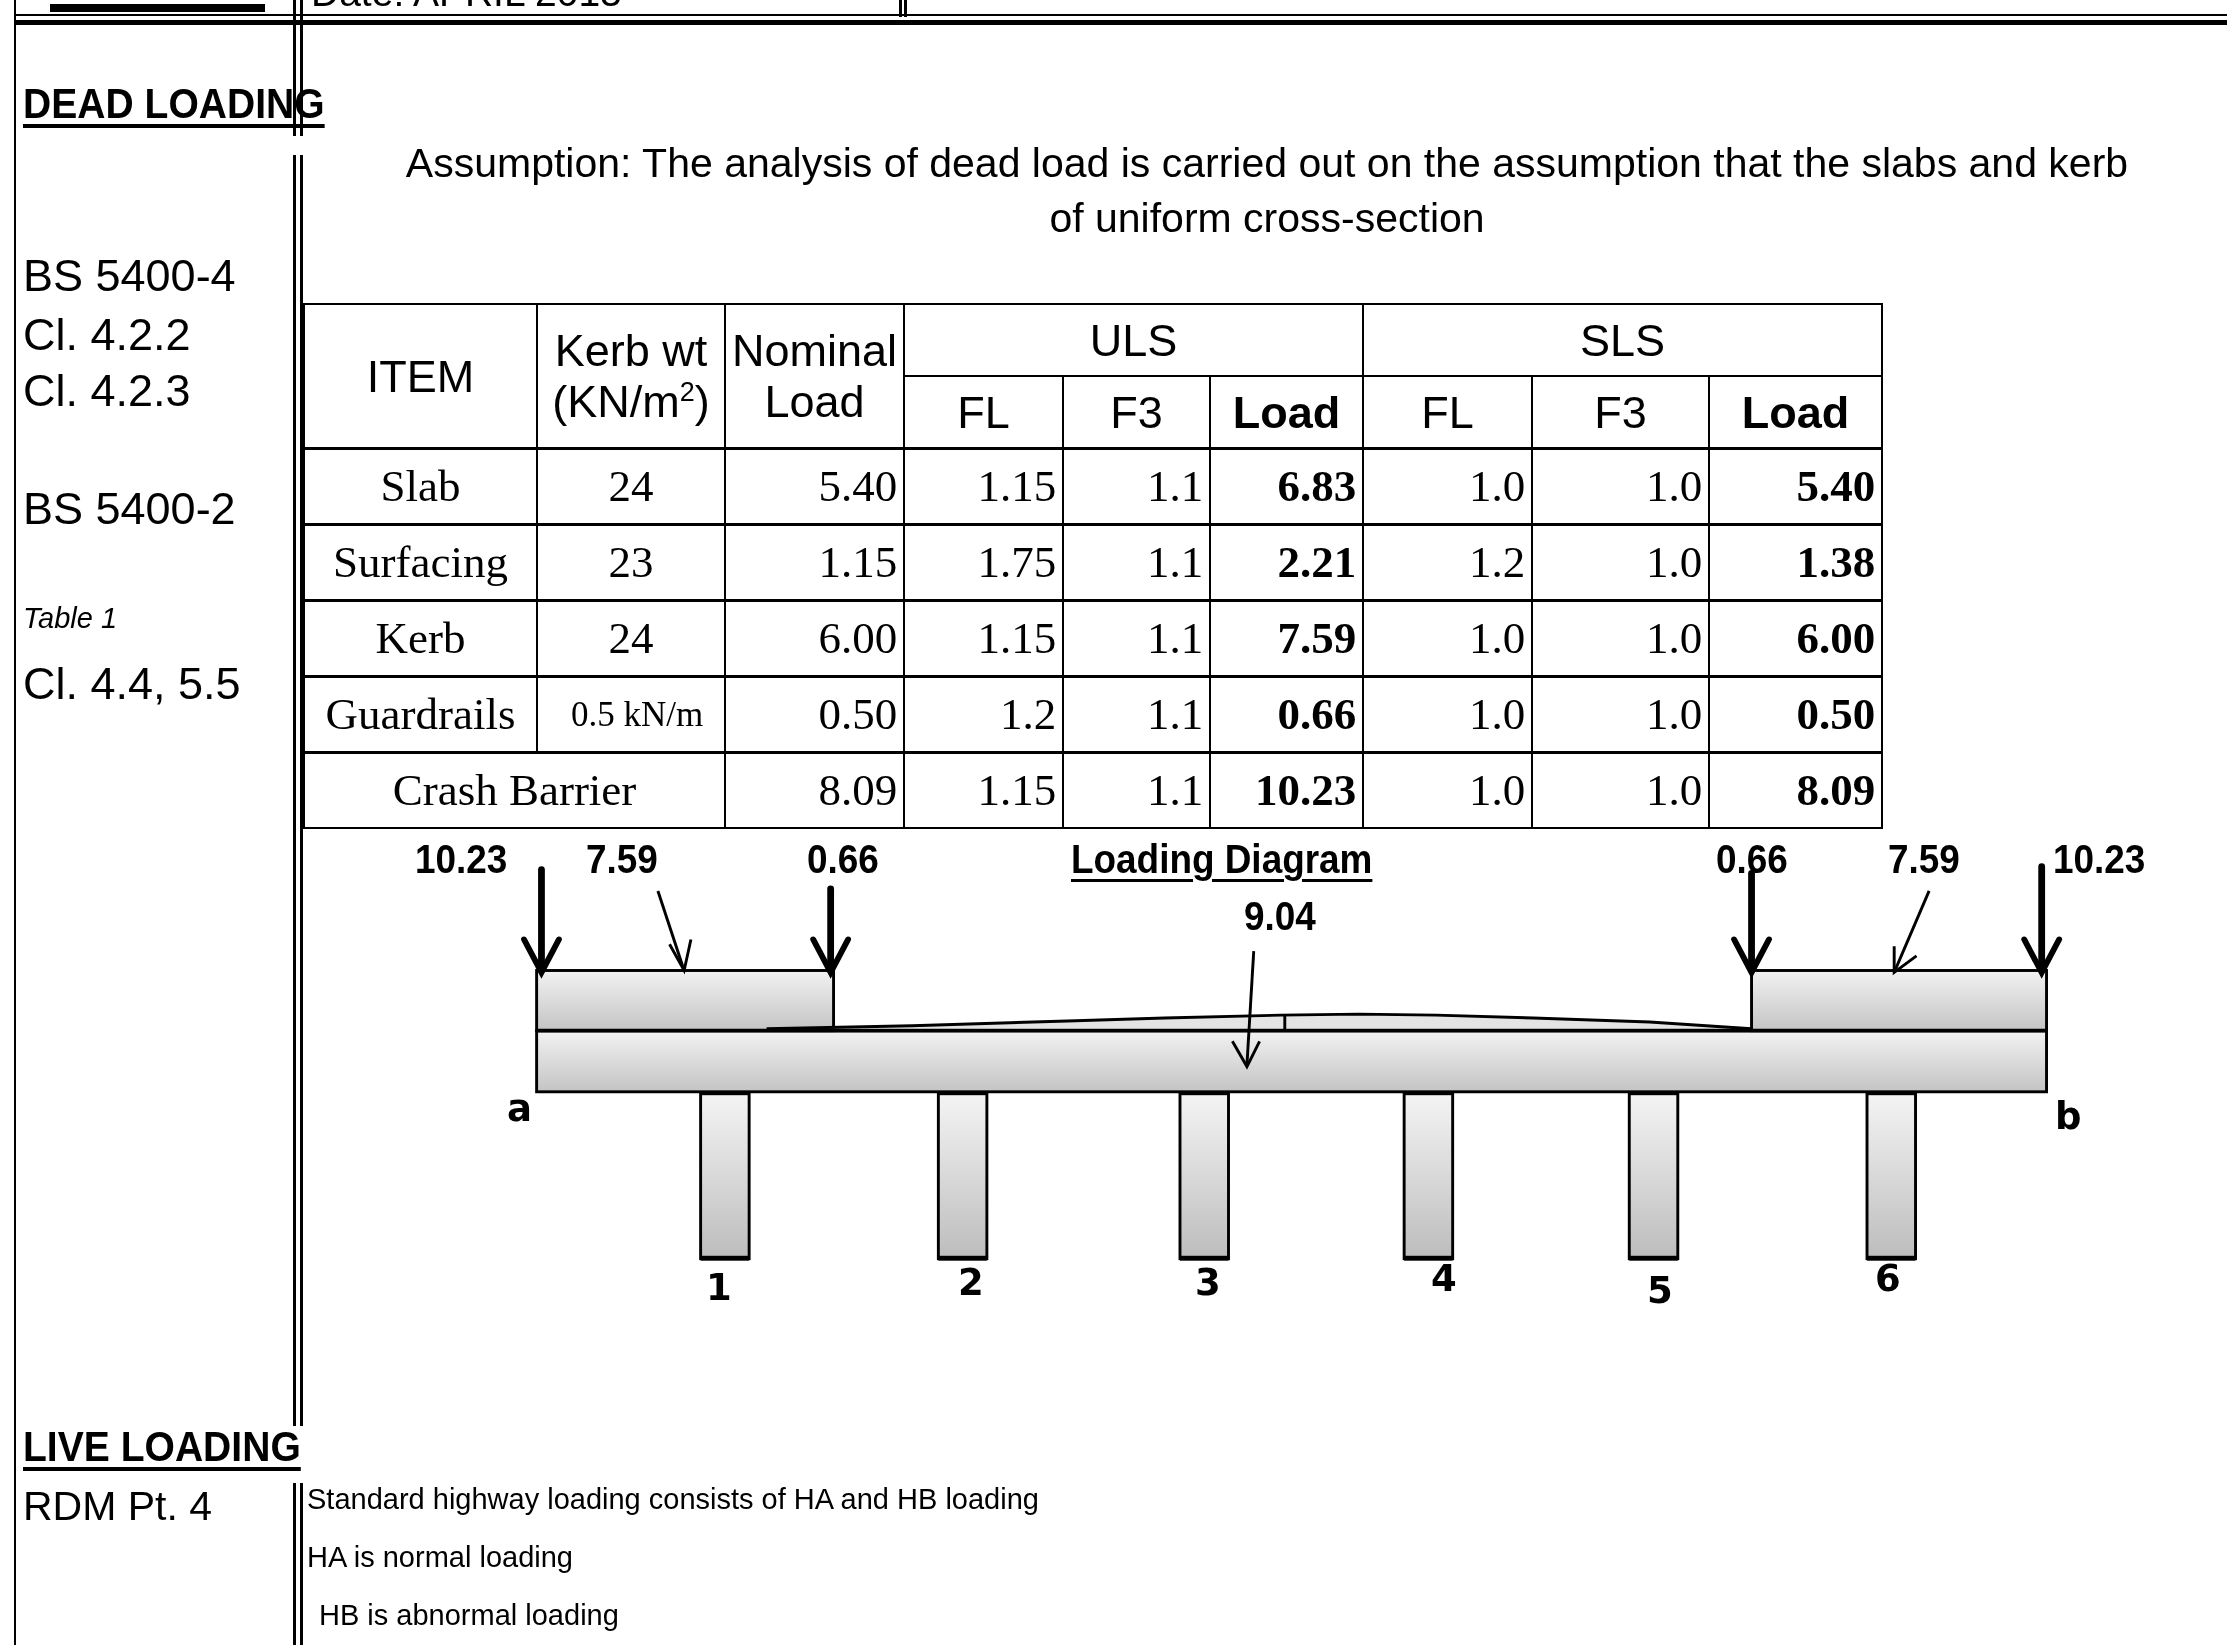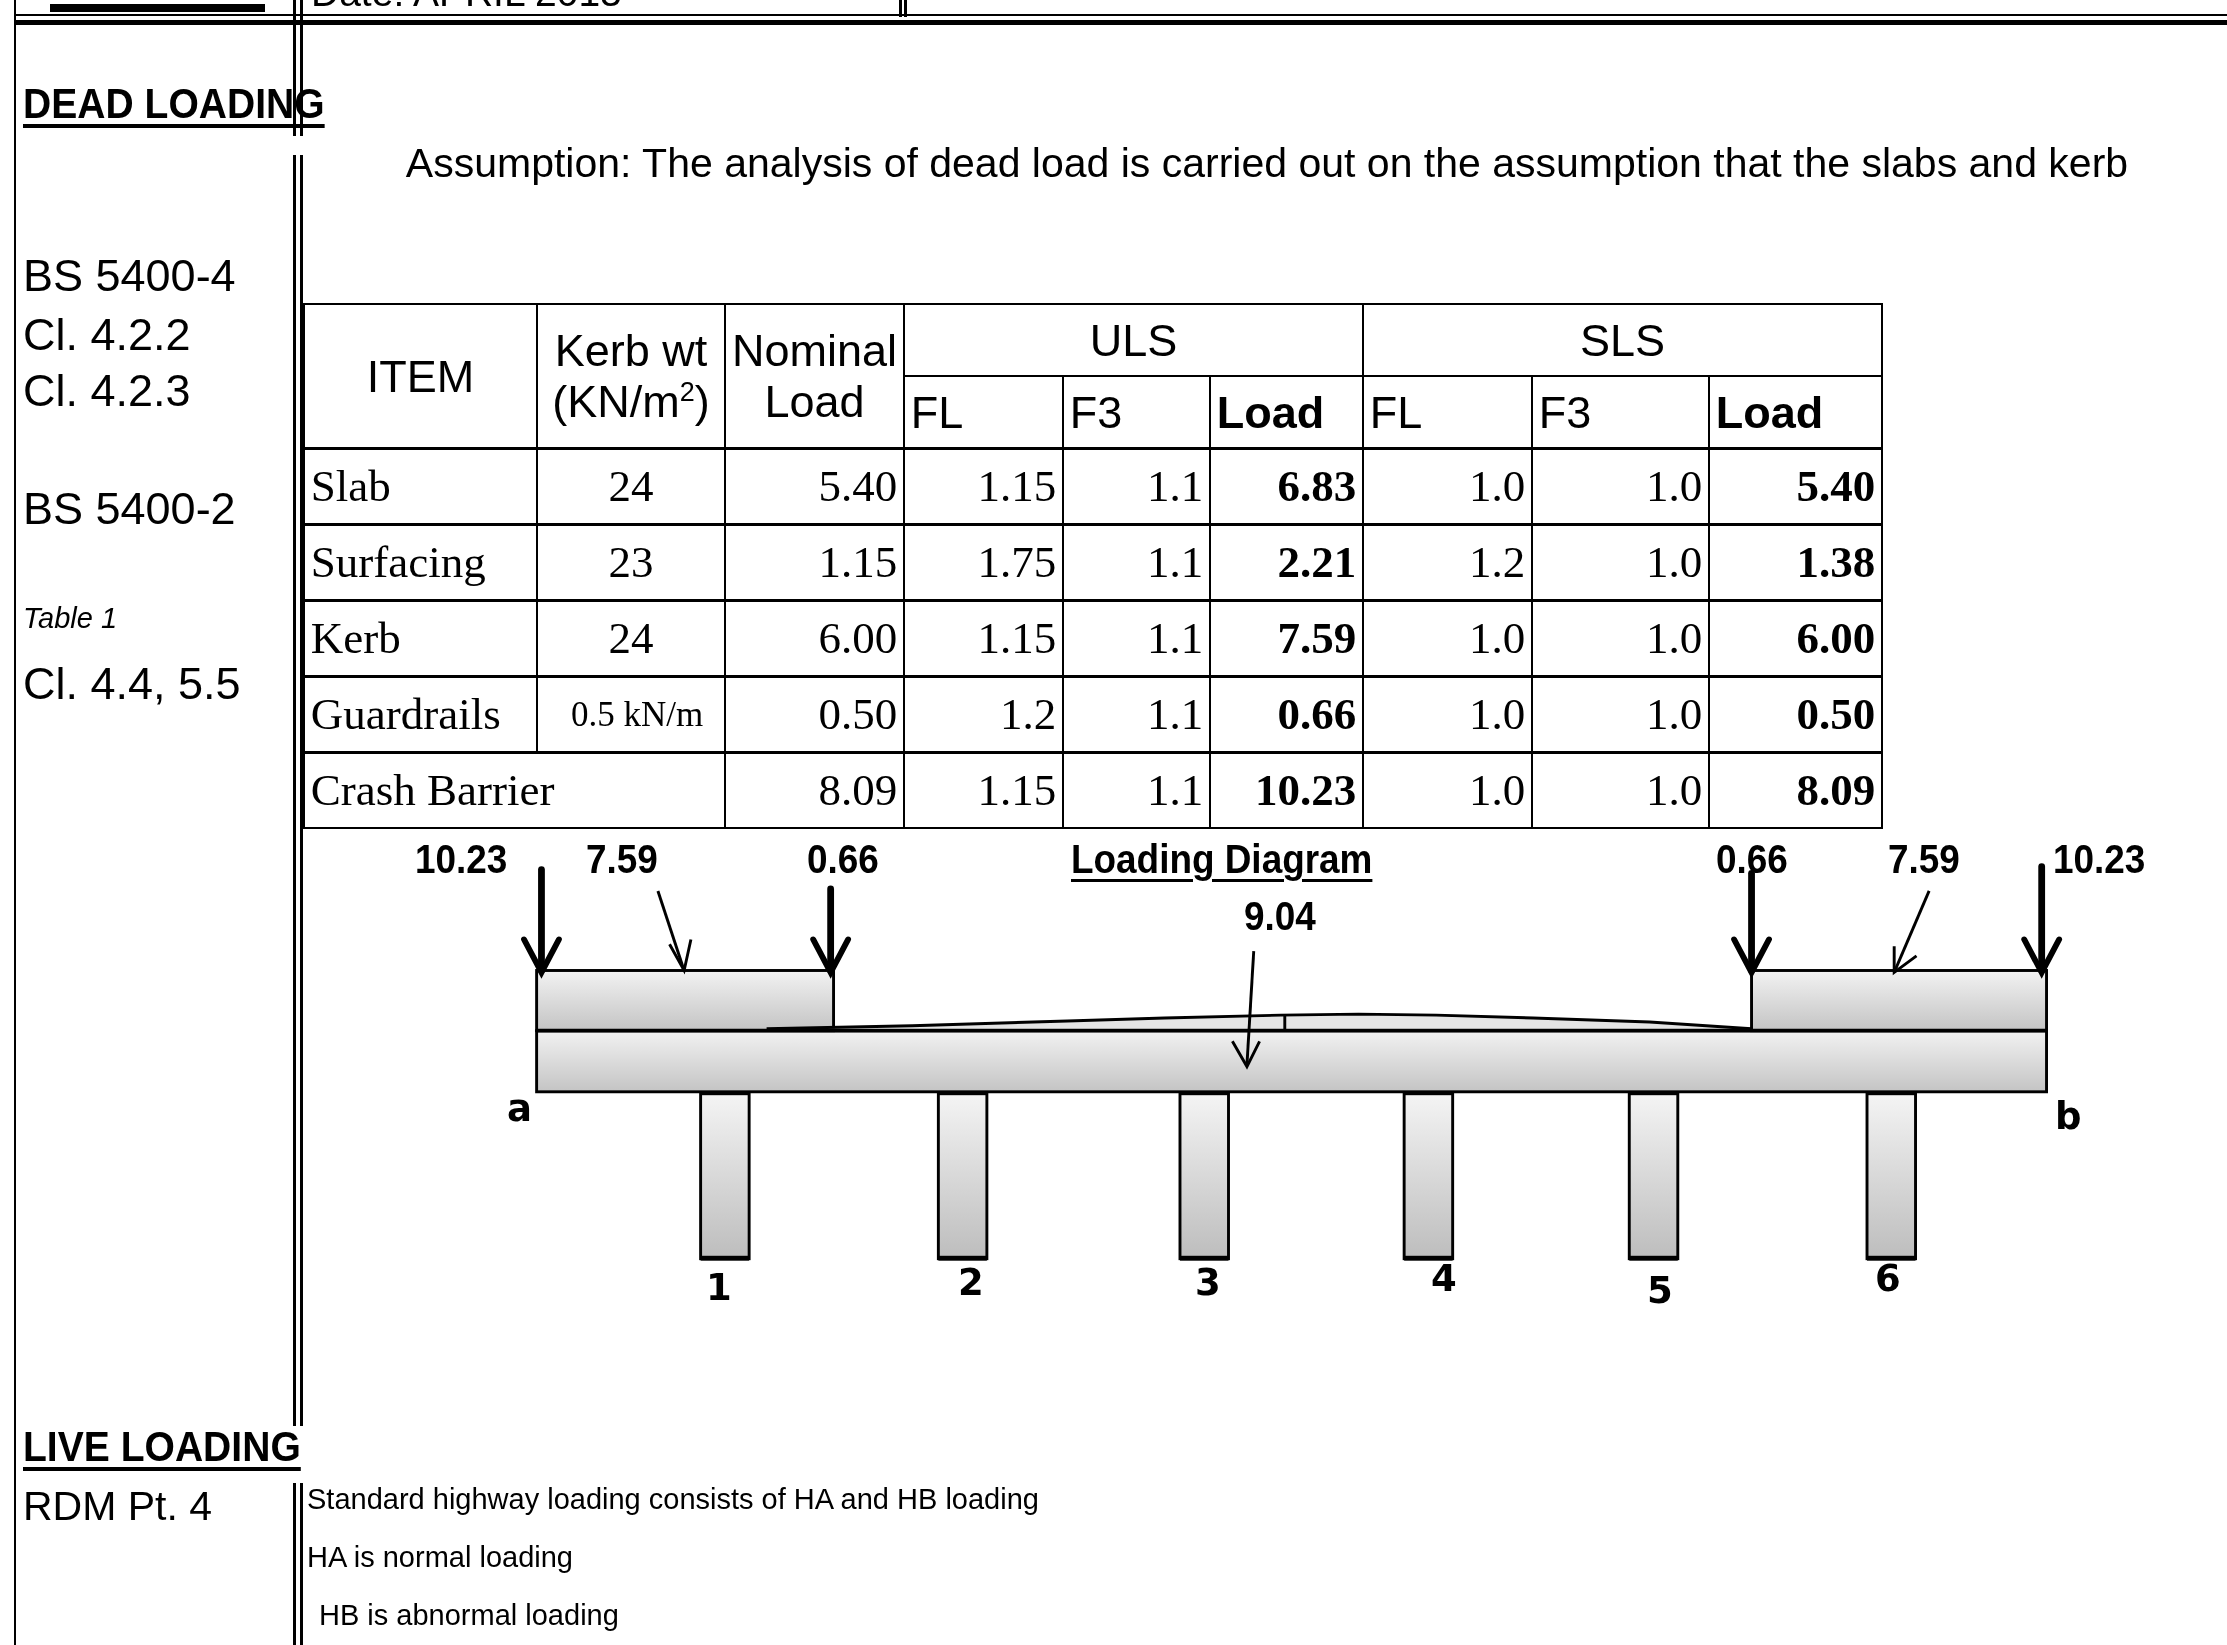--- a/index.html
+++ b/index.html
@@ -11,21 +11,21 @@
   .section-heading { position:absolute; font-weight:bold; font-size:42px; text-decoration:underline;
                      text-decoration-thickness:3.9px; text-underline-offset:5.8px; transform:scaleX(0.93); transform-origin:left; white-space:nowrap; }
   .ref { position:absolute; left:23px; font-size:45px; white-space:nowrap; }
   .ref.small { font-size:29px;font-style:italic; }
   .assumption { position:absolute; left:311px; width:1912px; top:136px; font-size:41px; line-height:55px; text-align:center; }
   table.loads { position:absolute; left:303px; top:303px; border-collapse:collapse; font-size:45px; }
   table.loads td { border:2.9px solid #000; padding:0 5.8px; height:73px; line-height:1; white-space:nowrap; }
   table.loads tr.head td { height:70px; }
   table.loads td.c { text-align:center; }
   table.loads td.r { text-align:right; }
-  table.loads td.l { text-align:left; }
+  table.loads td.l { text-align:center; }
   table.loads td.b { font-weight:bold; }
   table.loads tr.body td { border-top:3.9px solid #000;font-family:Liberation Serif, serif; }
   .sup { font-size:27px; vertical-align:super; }
   .live-text { position:absolute; left:307px; font-size:29px; white-space:nowrap; }
   .diag-label { position:absolute; font-weight:bold; font-size:41px; white-space:nowrap; font-family:"Liberation Sans", sans-serif; transform:scaleX(0.9); transform-origin:left; }
   .girder-label { position:absolute; font-weight:bold; font-size:37px; font-family:"DejaVu Sans", sans-serif; }
 </style>
 </head>
 <body>
 
@@ -47,20 +47,21 @@
   <div class="vline" style="left:300px; top:155px; height:1271px;"></div>
 
   <div class="vline" style="left:293px; top:1483px; height:163px;"></div>
   <div class="vline" style="left:300px; top:1483px; height:163px;"></div>
 </div>
 
 <div class="section-heading" style="left:23px; top:80px;">DEAD LOADING</div>
 
 <div class="assumption">
   <div>Assumption: The analysis of dead load is carried out on the assumption that the slabs and kerb</div>
+  <div>of uniform cross-section</div>
 </div>
 
 <div class="ref" style="top:250px;">BS 5400-4</div>
 <div class="ref" style="top:309px;">Cl. 4.2.2</div>
 <div class="ref" style="top:365px;">Cl. 4.2.3</div>
 <div class="ref" style="top:483px;">BS 5400-2</div>
 <div class="ref small" style="top:602px;">Table 1</div>
 <div class="ref" style="top:658px;">Cl. 4.4, 5.5</div>
 
 <table class="loads">

